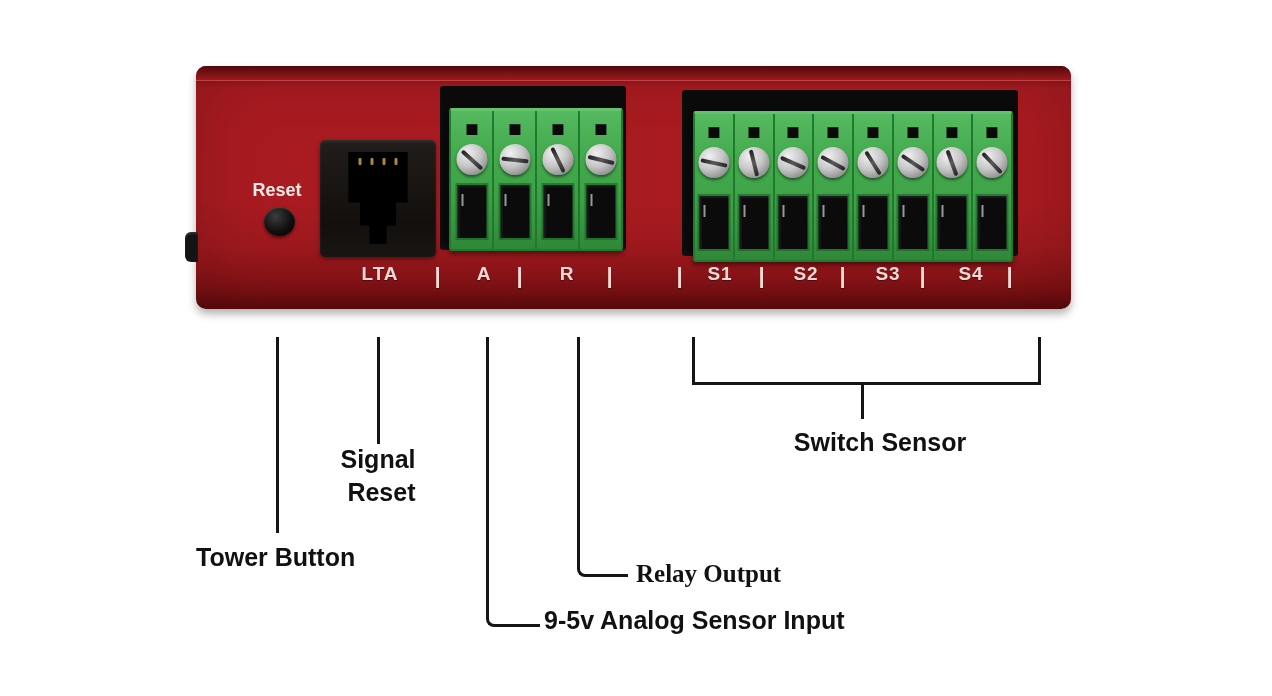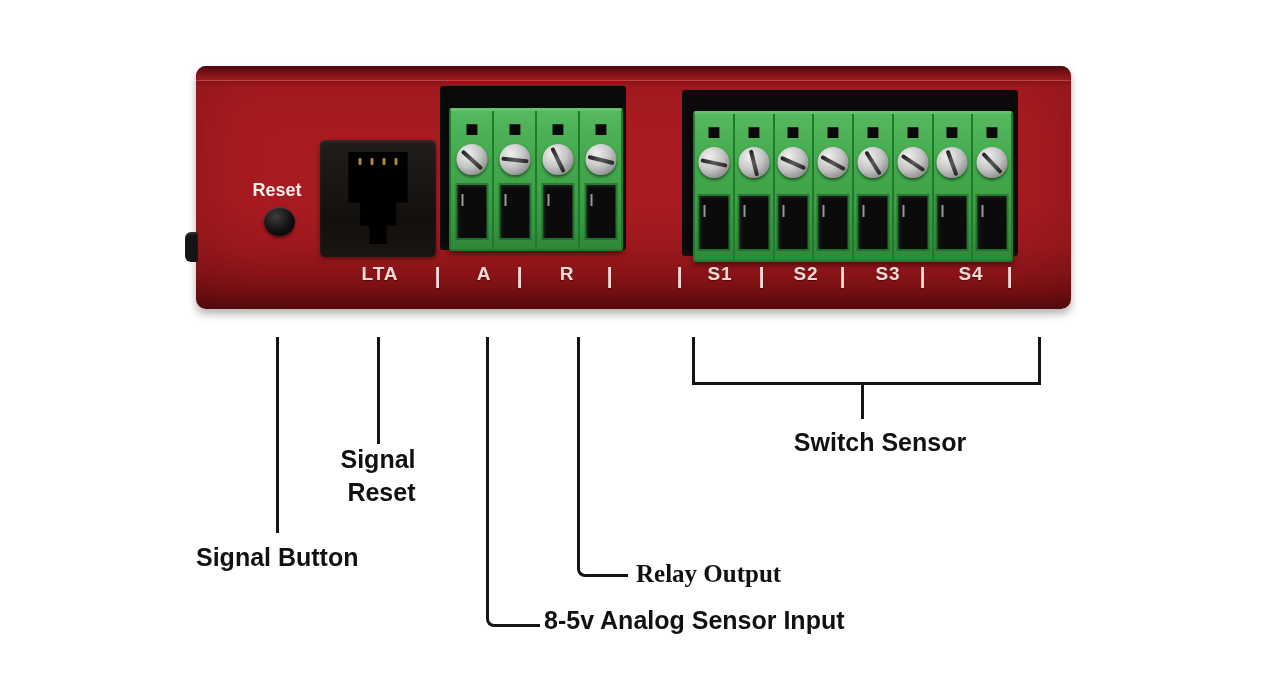--- a/index.html
+++ b/index.html
@@ -223,24 +223,24 @@
     <span class="plabel sep" style="left:814px">|</span>
   </div>
 
   <div class="vline line-reset"></div>
   <div class="vline line-signal"></div>
   <div class="elbow elbow-analog"></div>
   <div class="elbow elbow-relay"></div>
   <div class="bracket bracket-switch"></div>
   <div class="vline stem-switch"></div>
 
-  <div class="callout-label lbl-reset">Signal Button</div>
+  <div class="callout-label lbl-reset">Tower Button</div>
   <div class="callout-label lbl-signal">
     <div>Signal</div>
     <div>Reset</div>
   </div>
   <div class="callout-label lbl-relay">Relay Output</div>
-  <div class="callout-label lbl-analog">8-5v Analog Sensor Input</div>
+  <div class="callout-label lbl-analog">9-5v Analog Sensor Input</div>
   <div class="callout-label lbl-switch">
     <div>Switch Sensor</div>
   </div>
 
 </div>
 
 </body></html>

